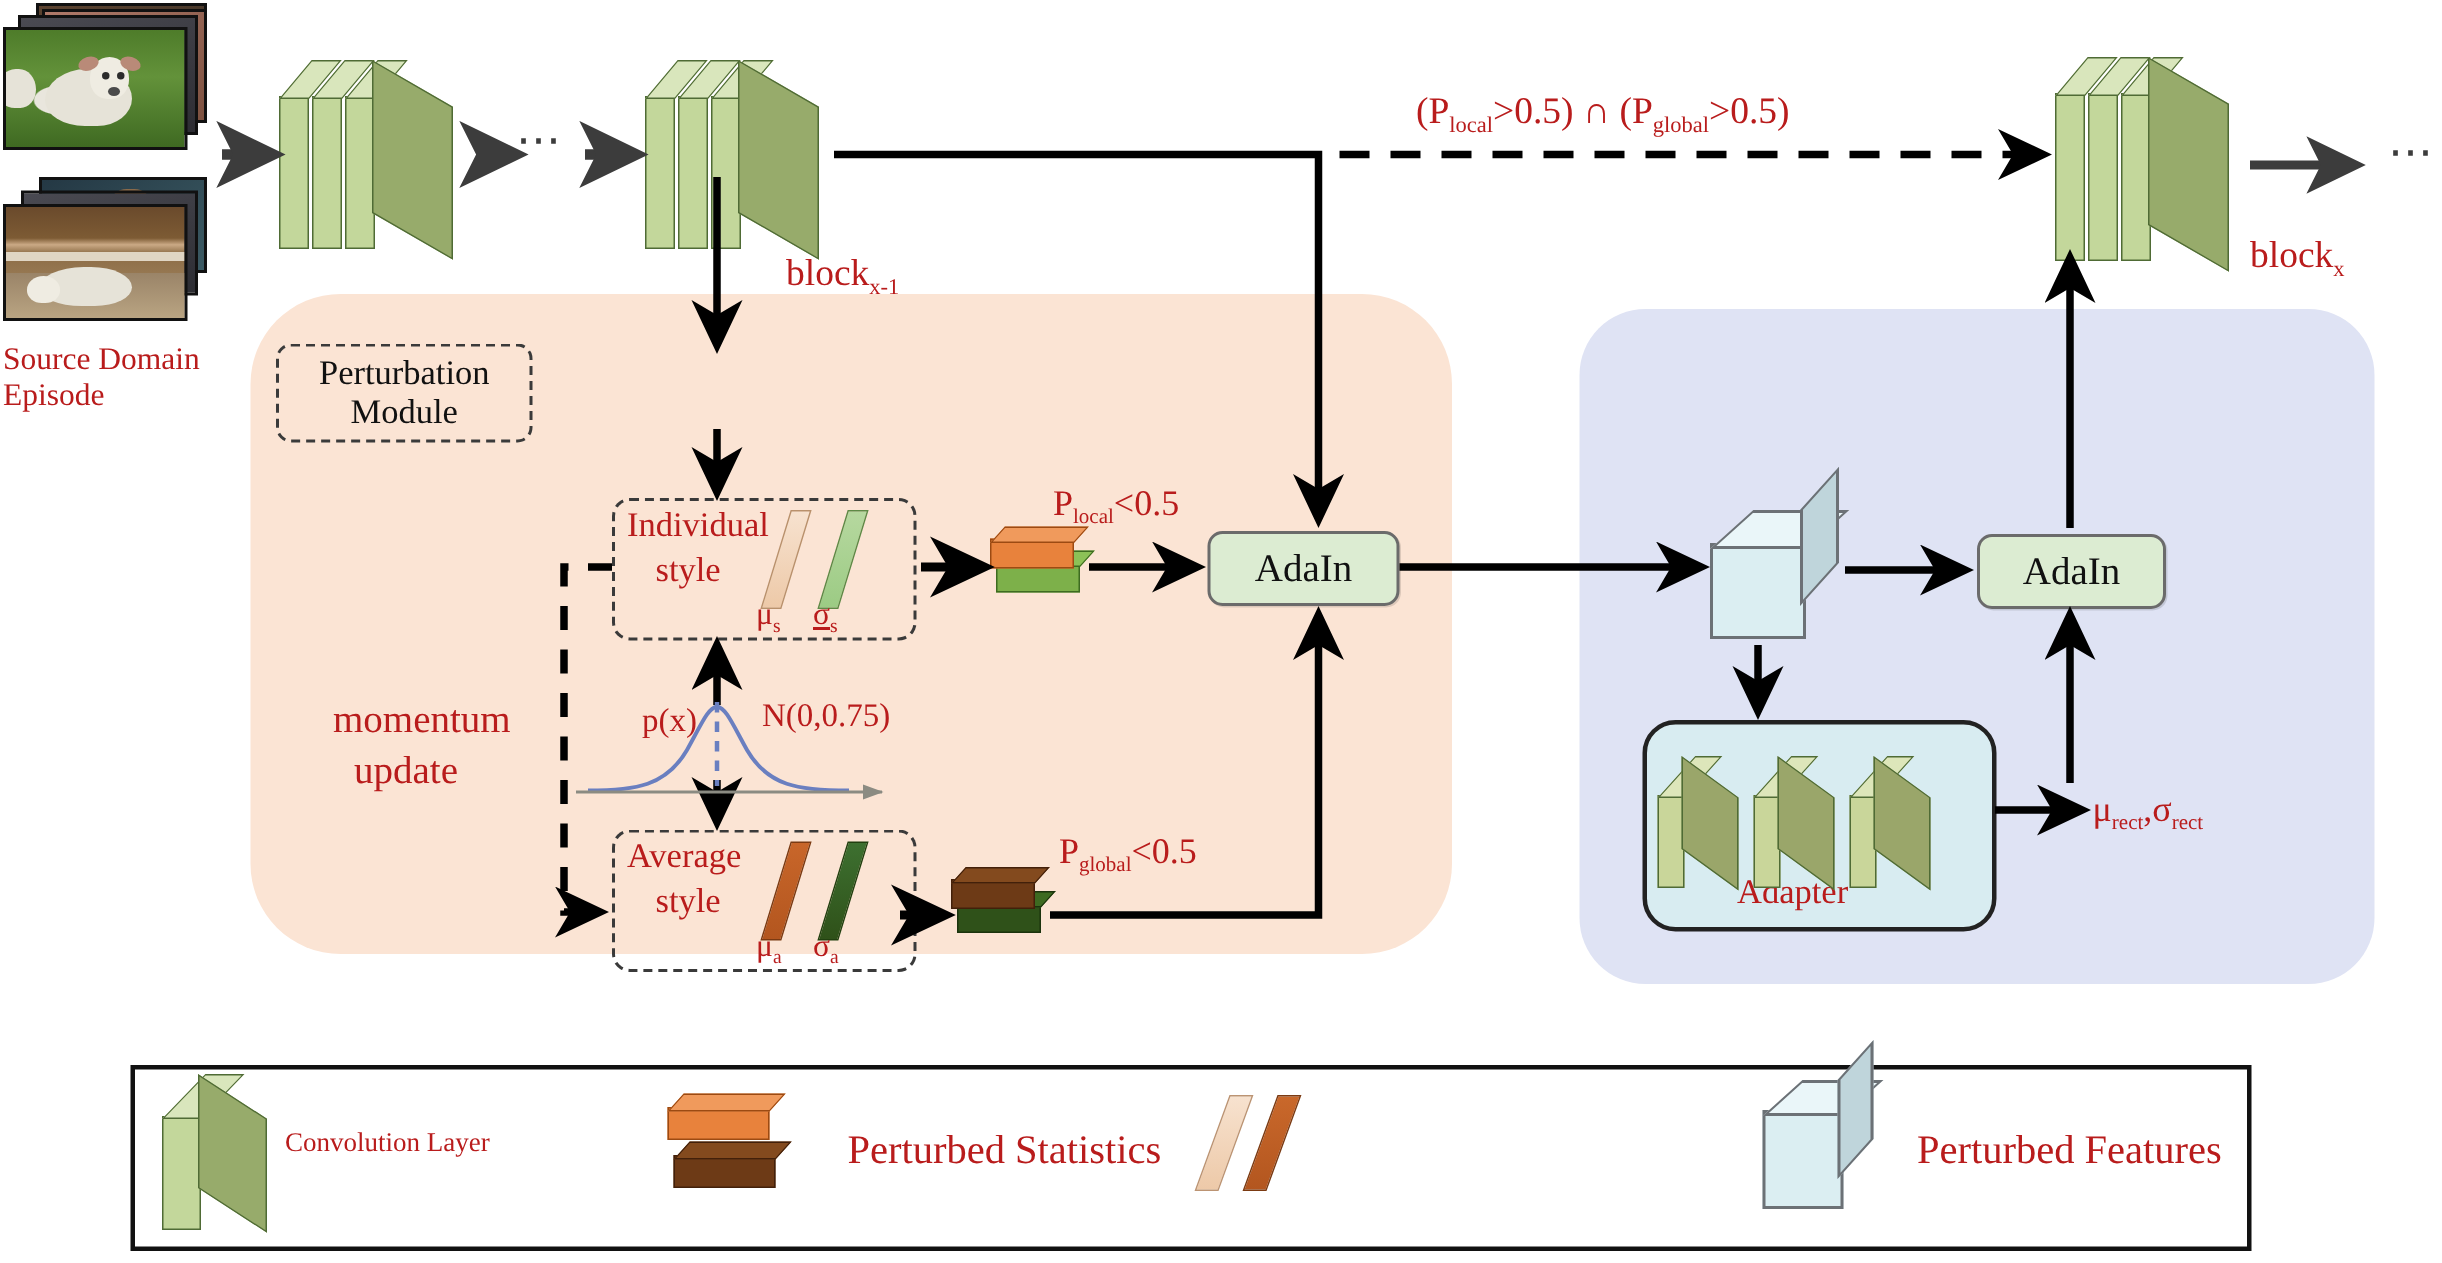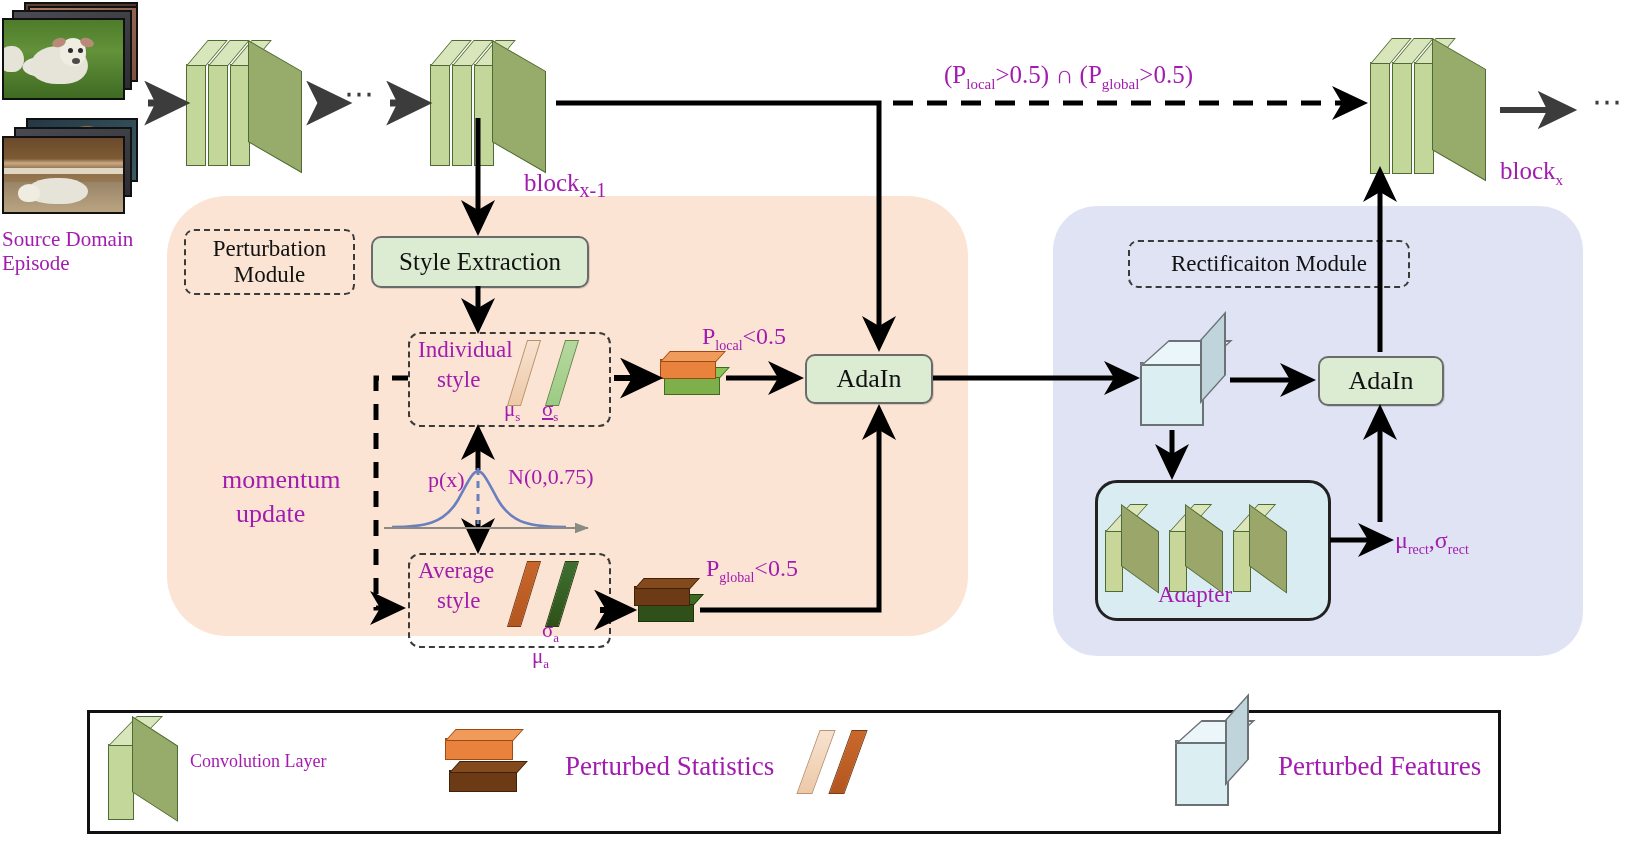--- a/index.html
+++ b/index.html
@@ -1,20 +1,20 @@
 <!DOCTYPE html>
 <html><head>
 <meta charset="utf-8">
 <style>
   html,body{margin:0;padding:0;background:#ffffff;}
   body{font-family:"Liberation Serif", serif;}
   #root{position:relative;width:1628px;height:842px;background:#fff;overflow:hidden;}
 
   .abs{position:absolute;}
-  .txt{position:absolute;color:#a21caf;white-space:nowrap;line-height:1.05;}
+  .txt{position:absolute;color:#b91c1c;white-space:nowrap;line-height:1.05;}
   .serif{font-family:"Liberation Serif", serif;}
 
   
   .panel-peach{
     position:absolute;left:167px;top:196px;width:801px;height:440px;
     background:#fbe4d4;border-radius:60px;
   }
   .panel-blue{
     position:absolute;left:1053px;top:206px;width:530px;height:450px;
     background:#dfe3f4;border-radius:44px;
@@ -146,21 +146,21 @@
       <div class="face top" style="left:0;top:-16px;width:18px;height:24px;transform:skewX(-40deg);transform-origin:bottom left;"></div>
     </div>
     <div class="slab" style="left:44px;top:28px;width:100px;height:100px;">
       <div class="face front" style="left:0;top:16px;width:18px;height:100px;"></div>
       <div class="face top" style="left:0;top:-8px;width:18px;height:24px;transform:skewX(-40deg);transform-origin:bottom left;"></div>
       <div class="face side" style="left:18px;top:-8px;width:52px;height:100px;transform:skewY(30deg);transform-origin:top left;"></div>
     </div>
   </div>
 
   <div class="txt serif" style="left:524px;top:170px;font-size:25px;">
-    <span>block</span><sub style="font-size:20px;">x-1</sub>
+    <span>block</span><sub style="font-size:15px;">x-1</sub>
   </div>
 
   <div class="abs" style="left:1370px;top:18px;width:130px;height:160px;">
     <div class="slab" style="left:0;top:44px;width:100px;height:110px;">
       <div class="face front" style="left:0;top:0;width:18px;height:110px;"></div>
       <div class="face top" style="left:0;top:-24px;width:18px;height:24px;transform:skewX(-40deg);transform-origin:bottom left;"></div>
     </div>
     <div class="slab" style="left:22px;top:36px;width:100px;height:110px;">
       <div class="face front" style="left:0;top:8px;width:18px;height:110px;"></div>
       <div class="face top" style="left:0;top:-16px;width:18px;height:24px;transform:skewX(-40deg);transform-origin:bottom left;"></div>
@@ -181,23 +181,20 @@
 
   <div class="txt serif" style="left:944px;top:62px;font-size:25px;">
     <span>(P</span><sub style="font-size:15px;">local</sub><span>&gt;0.5) ∩ (P</span><sub style="font-size:15px;">global</sub><span>&gt;0.5)</span>
   </div>
 
   <div class="dash-label" style="left:184px;top:229px;width:167px;height:62px;font-size:23px;flex-direction:column;line-height:1.15;">
     <span>Perturbation</span>
     <span>Module</span>
   </div>
 
-  <div class="greenbox" style="left:371px;top:236px;width:214px;height:48px;font-size:25px;">
-    <span>Style Extraction</span>
-  </div>
 
   <div class="style-box" style="left:408px;top:332px;width:199px;height:91px;"></div>
   <div class="txt serif" style="left:418px;top:338px;font-size:23px;">Individual</div>
   <div class="txt serif" style="left:437px;top:368px;font-size:23px;">style</div>
 
   <div class="abs" style="left:513px;top:340px;width:24px;height:64px;">
     <div class="abs" style="left:4px;top:0;width:12px;height:64px;background:linear-gradient(180deg,#f7e2cf,#edc9a8);border:1.2px solid #b9916c;transform:skewX(-17deg);"></div>
   </div>
   <div class="abs" style="left:551px;top:340px;width:24px;height:64px;">
     <div class="abs" style="left:4px;top:0;width:12px;height:64px;background:linear-gradient(180deg,#b6d89f,#9ccb84);border:1.2px solid #5e8a46;transform:skewX(-17deg);"></div>
@@ -211,21 +208,21 @@
 
   <div class="style-box" style="left:408px;top:553px;width:199px;height:91px;"></div>
   <div class="txt serif" style="left:418px;top:559px;font-size:23px;">Average</div>
   <div class="txt serif" style="left:437px;top:589px;font-size:23px;">style</div>
   <div class="abs" style="left:513px;top:561px;width:24px;height:64px;">
     <div class="abs" style="left:4px;top:0;width:12px;height:64px;background:linear-gradient(180deg,#c8662a,#b3561f);border:1.2px solid #7b3a12;transform:skewX(-17deg);"></div>
   </div>
   <div class="abs" style="left:551px;top:561px;width:24px;height:64px;">
     <div class="abs" style="left:4px;top:0;width:12px;height:64px;background:linear-gradient(180deg,#3d7030,#2f5119);border:1.2px solid #21400f;transform:skewX(-17deg);"></div>
   </div>
-  <div class="txt serif" style="left:532px;top:619px;font-size:21px;margin-top:26px;">
+  <div class="txt serif" style="left:504px;top:619px;font-size:21px;">
     <span>μ</span><sub style="font-size:13px;">a</sub>
   </div>
   <div class="txt serif" style="left:542px;top:619px;font-size:21px;">
     <span>σ</span><sub style="font-size:13px;">a</sub>
   </div>
 
   <div class="txt serif" style="left:222px;top:466px;font-size:26px;">momentum</div>
   <div class="txt serif" style="left:236px;top:500px;font-size:26px;">update</div>
 
   <div class="txt serif" style="left:428px;top:468px;font-size:22px;">p(x)</div>
@@ -249,23 +246,20 @@
     <span>P</span><sub style="font-size:14px;">local</sub><span>&lt;0.5</span>
   </div>
   <div class="txt serif" style="left:706px;top:556px;font-size:24px;">
     <span>P</span><sub style="font-size:14px;">global</sub><span>&lt;0.5</span>
   </div>
 
   <div class="greenbox" style="left:805px;top:354px;width:124px;height:46px;font-size:26px;">
     <span>AdaIn</span>
   </div>
 
-  <div class="dash-label" style="left:1128px;top:240px;width:278px;height:44px;font-size:23px;">
-    <span>Rectificaiton Module</span>
-  </div>
 
   <div class="cube" style="left:1140px;top:340px;width:86px;height:86px;">
     <div class="cf" style="left:0;top:22px;width:60px;height:60px;background:#dbeef2;"></div>
     <div class="cf" style="left:0;top:0px;width:60px;height:22px;background:#eaf6f9;transform:skewX(-48deg);transform-origin:bottom left;"></div>
     <div class="cf" style="left:60px;top:0px;width:22px;height:60px;background:#bfd5db;transform:skewY(-48deg);transform-origin:top left;"></div>
   </div>
 
   <div class="adapter-box"></div>
   <div class="txt serif" style="left:1158px;top:583px;font-size:23px;">Adapter</div>
 

